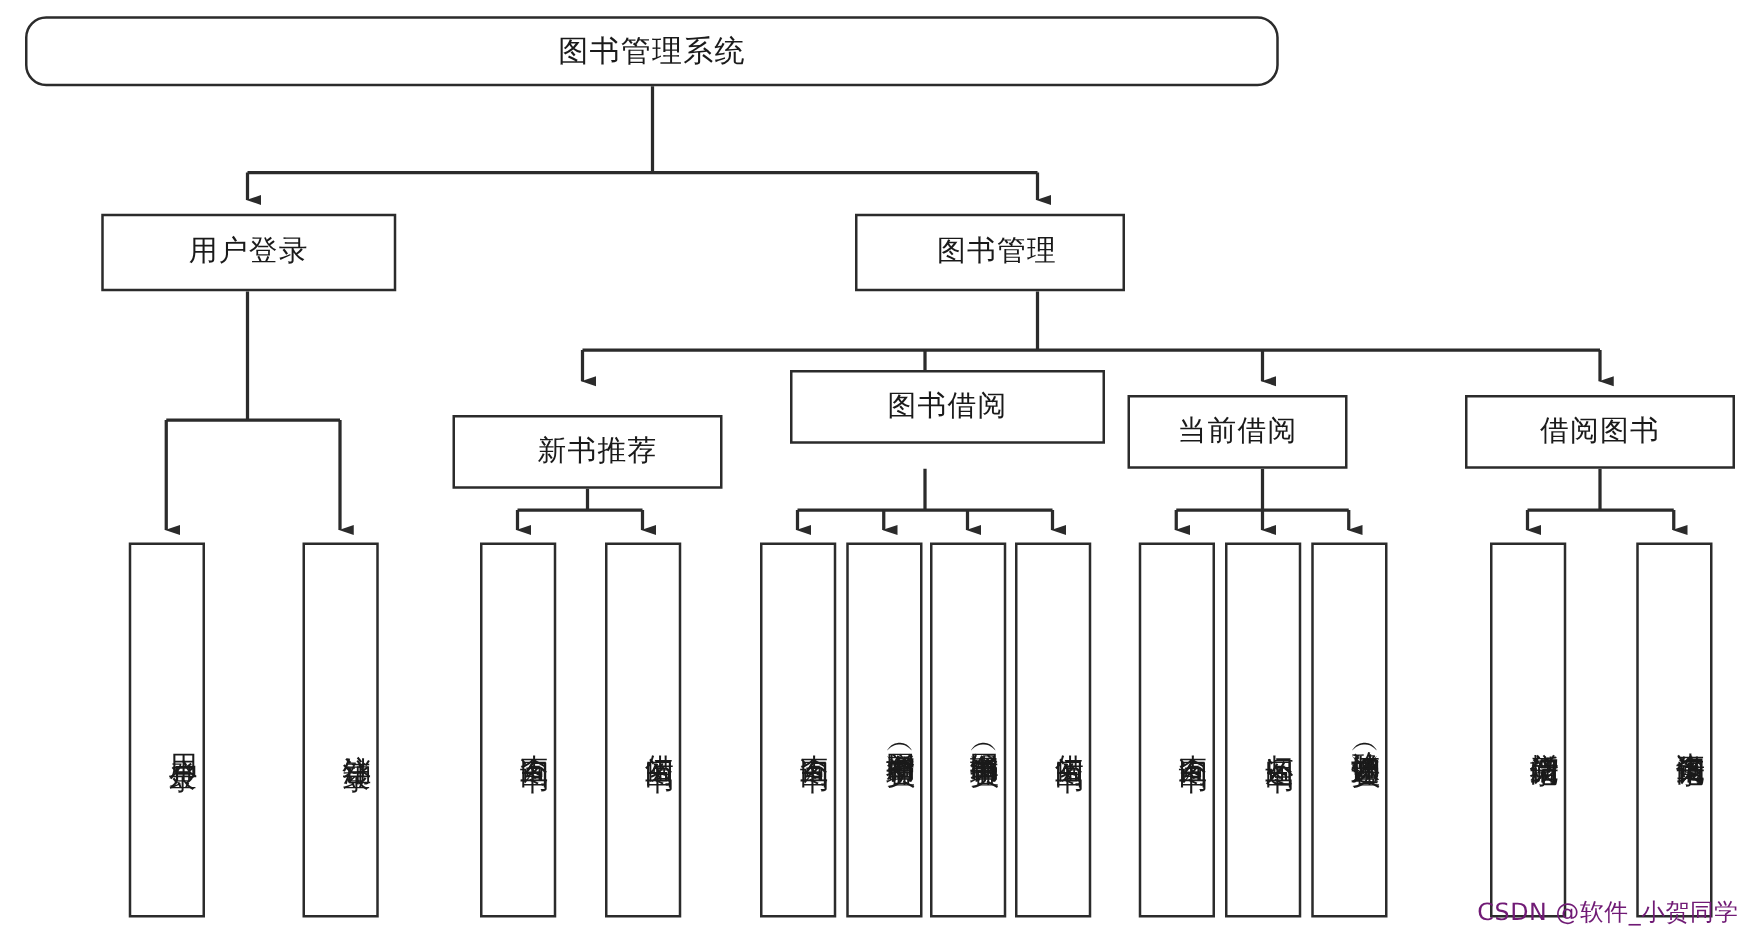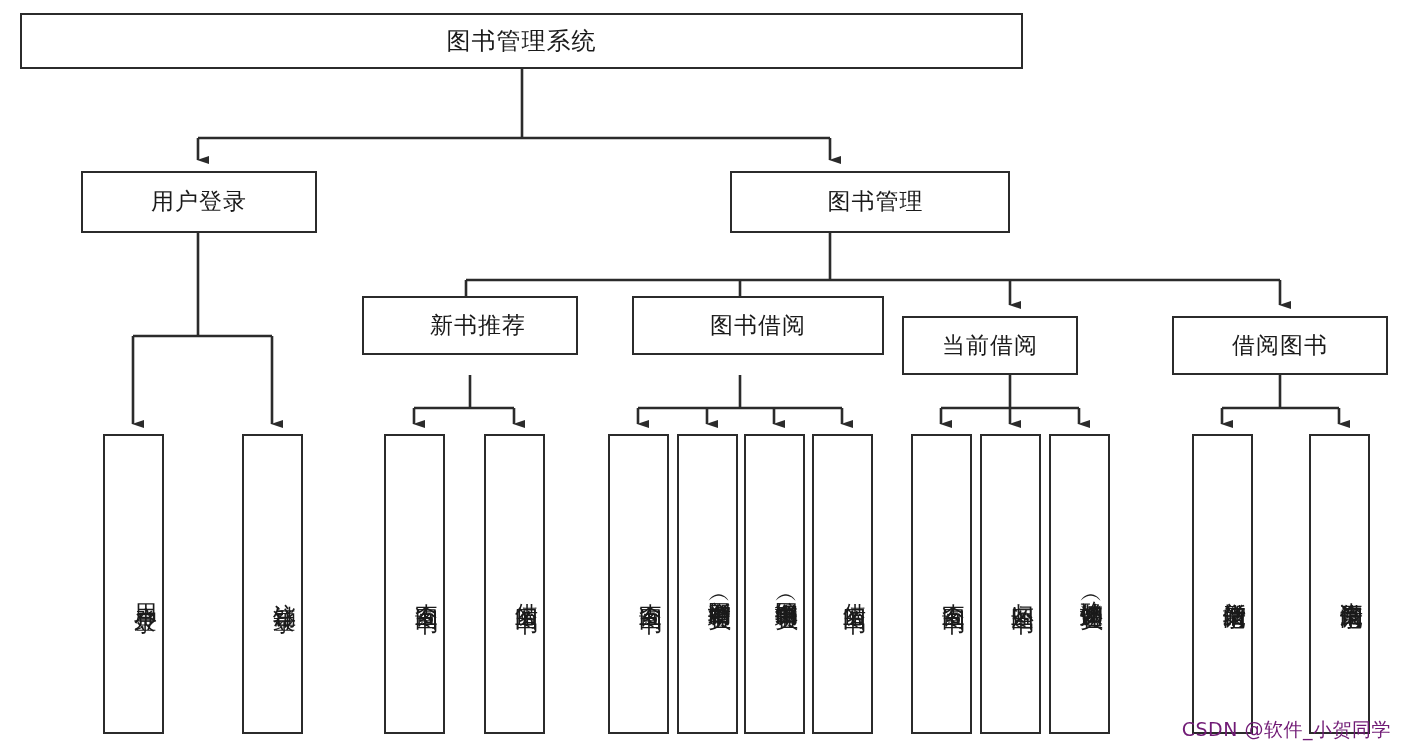--- a/index.html
+++ b/index.html
@@ -119,26 +119,26 @@
       <path d="M1010,408 L1010,424" marker-end="url(#arrow)"></path>
       <path d="M1079,408 L1079,424" marker-end="url(#arrow)"></path>
 
       <path d="M1280,375 L1280,408"></path>
       <path d="M1222,408 L1339,408"></path>
       <path d="M1222,408 L1222,424" marker-end="url(#arrow)"></path>
       <path d="M1339,408 L1339,424" marker-end="url(#arrow)"></path>
     </g>
   </svg>
 
-  <div class="node node-root" style="left:20px; top:13px; width:1003px; height:56px;">图书管理系统</div>
+  <div class="node node-root" style="left:20px; top:13px; width:1003px; height:56px;border-radius:17px;">图书管理系统</div>
 
   <div class="node node-h" style="left:81px; top:171px; width:236px; height:62px;">用户登录</div>
-  <div class="node node-h" style="left:730px; top:171px; width:280px; height:62px;padding-left:11px;">图书管理</div>
+  <div class="node node-h" style="left:684px; top:171px; width:216px; height:62px;padding-left:11px;">图书管理</div>
 
-  <div class="node node-h" style="left:362px; top:296px; width:216px; height:59px;padding-left:16px;">新书推荐</div>
+  <div class="node node-h" style="left:362px; top:332px; width:216px; height:59px;padding-left:16px;">新书推荐</div>
   <div class="node node-h" style="left:632px; top:296px; width:252px; height:59px;">图书借阅</div>
   <div class="node node-h" style="left:902px; top:316px; width:176px; height:59px;">当前借阅</div>
   <div class="node node-h" style="left:1172px; top:316px; width:216px; height:59px;">借阅图书</div>
 
   <div class="node node-v" style="left:103px; top:434px; width:61px; height:300px;">用户登录</div>
   <div class="node node-v" style="left:242px; top:434px; width:61px; height:300px;">注销登录</div>
 
   <div class="node node-v" style="left:384px; top:434px; width:61px; height:300px;">查询图书</div>
   <div class="node node-v" style="left:484px; top:434px; width:61px; height:300px;">借阅图书</div>
 

